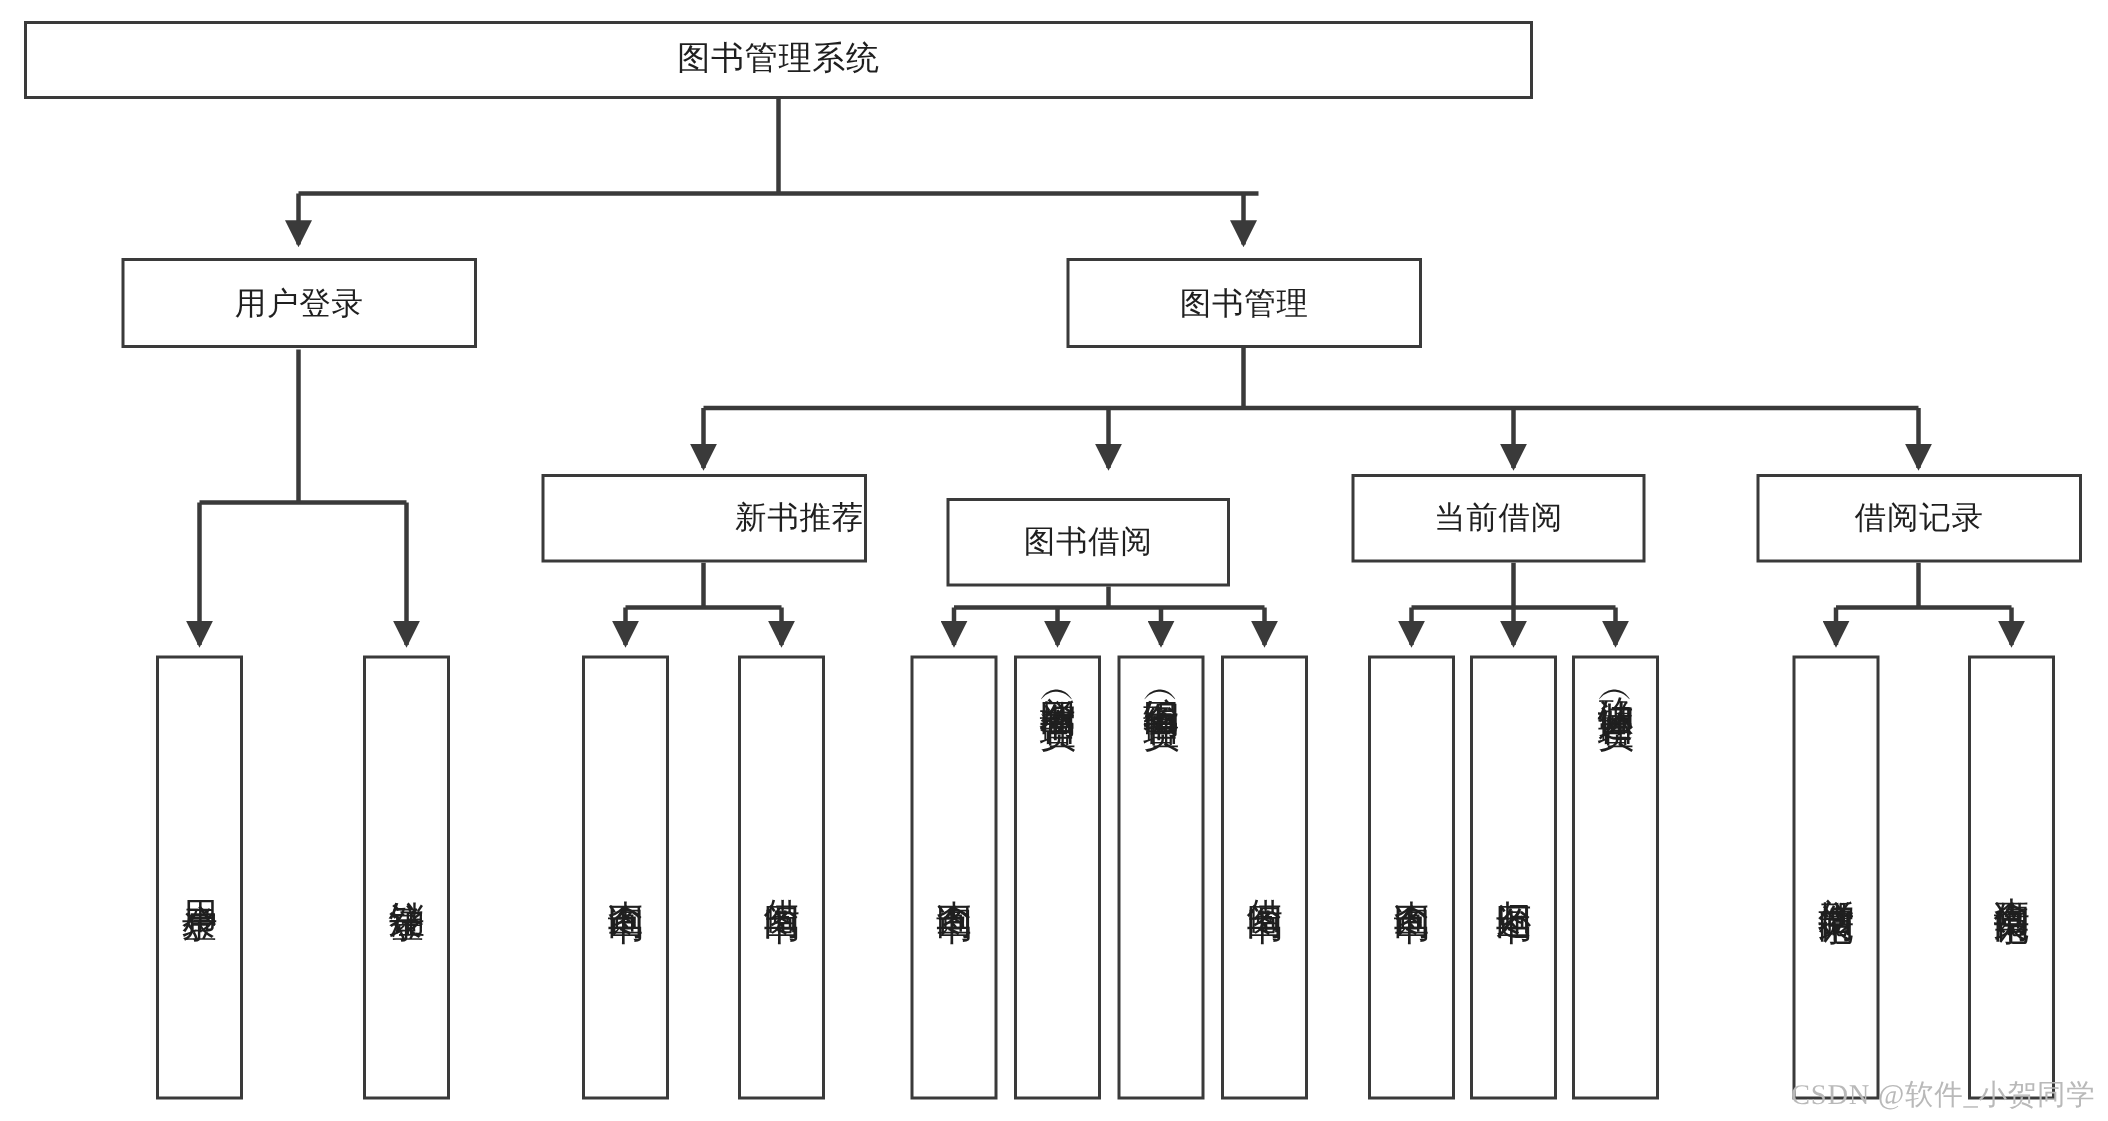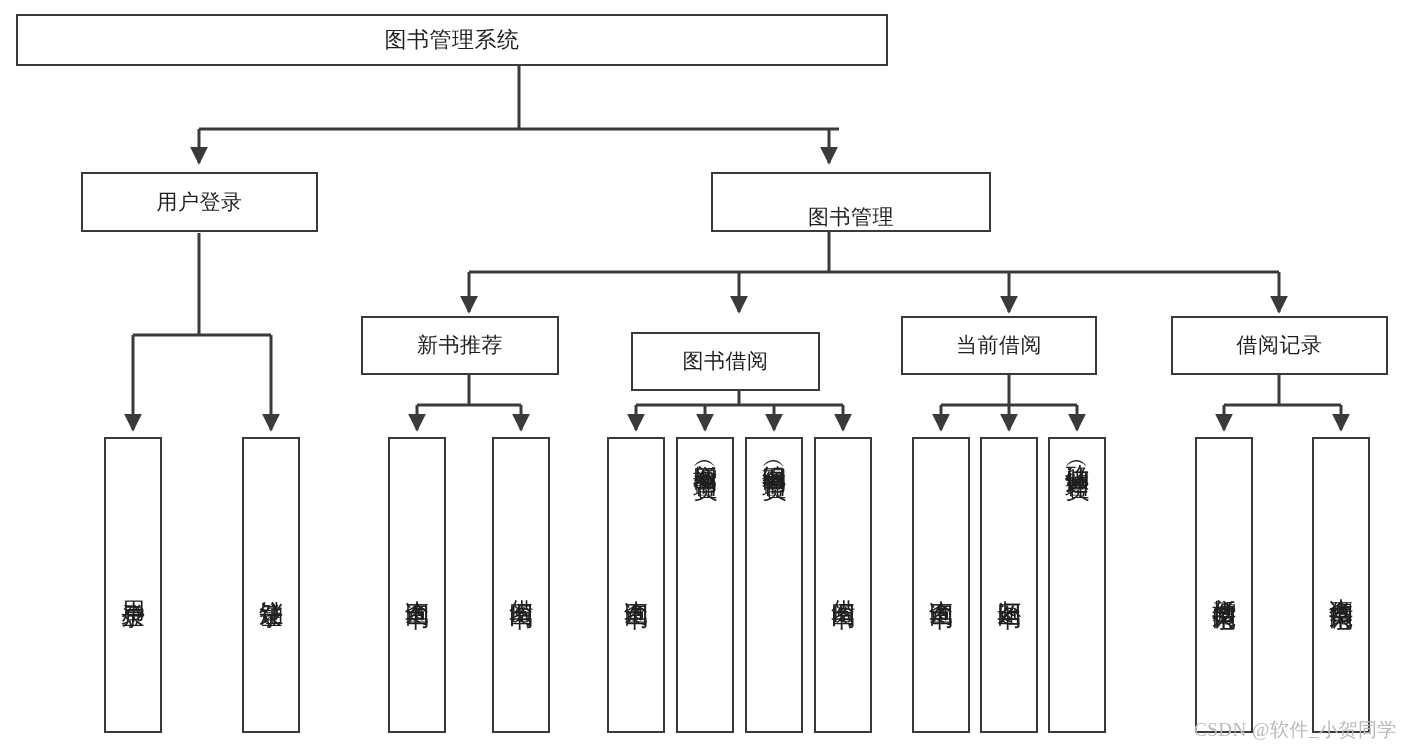--- a/index.html
+++ b/index.html
@@ -128,33 +128,33 @@
       <path d="M 1009 405 L 1009 430" marker-end="url(#arrow)"></path>
       <path d="M 1077 405 L 1077 430" marker-end="url(#arrow)"></path>
 
       <path d="M 1279 375 L 1279 405"></path>
       <path d="M 1224 405 L 1341 405"></path>
       <path d="M 1224 405 L 1224 430" marker-end="url(#arrow)"></path>
       <path d="M 1341 405 L 1341 430" marker-end="url(#arrow)"></path>
     </g>
   </svg>
 
-  <div class="node h root" style="left:16px; top:14px; width:872px; height:52px;">
+  <div class="node h root" style="left:16px; top:14px; width:1006px; height:52px;">
     <span class="lbl">图书管理系统</span>
   </div>
 
   <div class="node h" style="left:81px; top:172px; width:237px; height:60px;">
     <span class="lbl">用户登录</span>
   </div>
 
-  <div class="node h" style="left:711px; top:172px; width:280px; height:60px;align-items:flex-end;">
+  <div class="node h" style="left:711px; top:172px; width:237px; height:60px;">
     <span class="lbl">图书管理</span>
   </div>
 
-  <div class="node h" style="left:361px; top:316px; width:198px; height:59px;">
+  <div class="node h" style="left:361px; top:316px; width:217px; height:59px;justify-content:flex-end;">
     <span class="lbl">新书推荐</span>
   </div>
 
   <div class="node h" style="left:631px; top:316px; width:189px; height:59px;margin-top:16px;">
     <span class="lbl">图书借阅</span>
   </div>
 
   <div class="node h" style="left:901px; top:316px; width:196px; height:59px;">
     <span class="lbl">当前借阅</span>
   </div>

